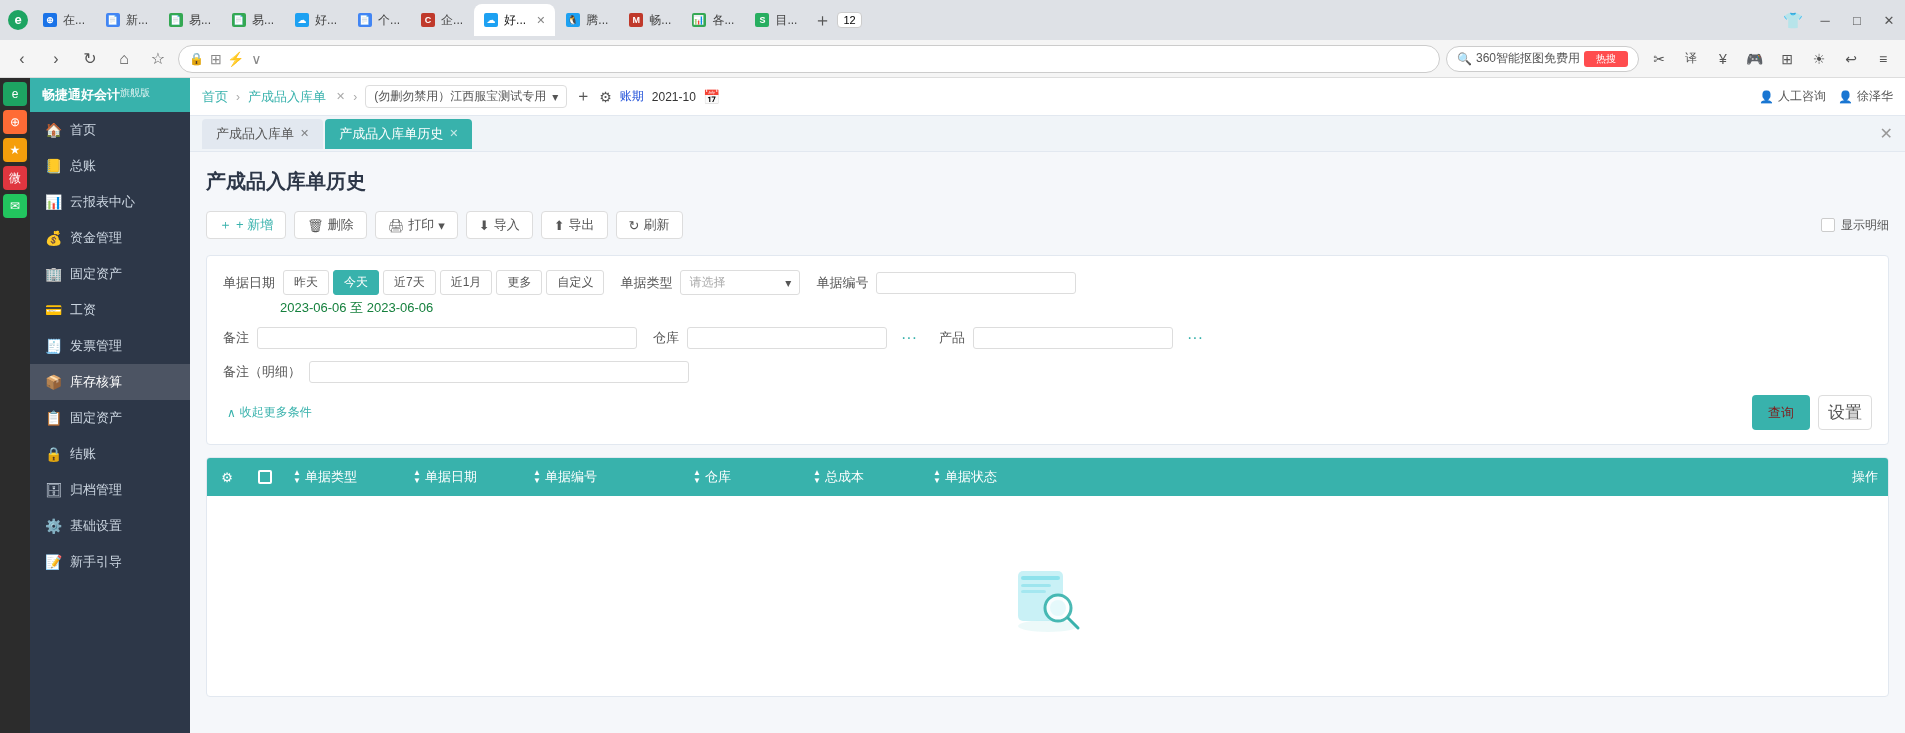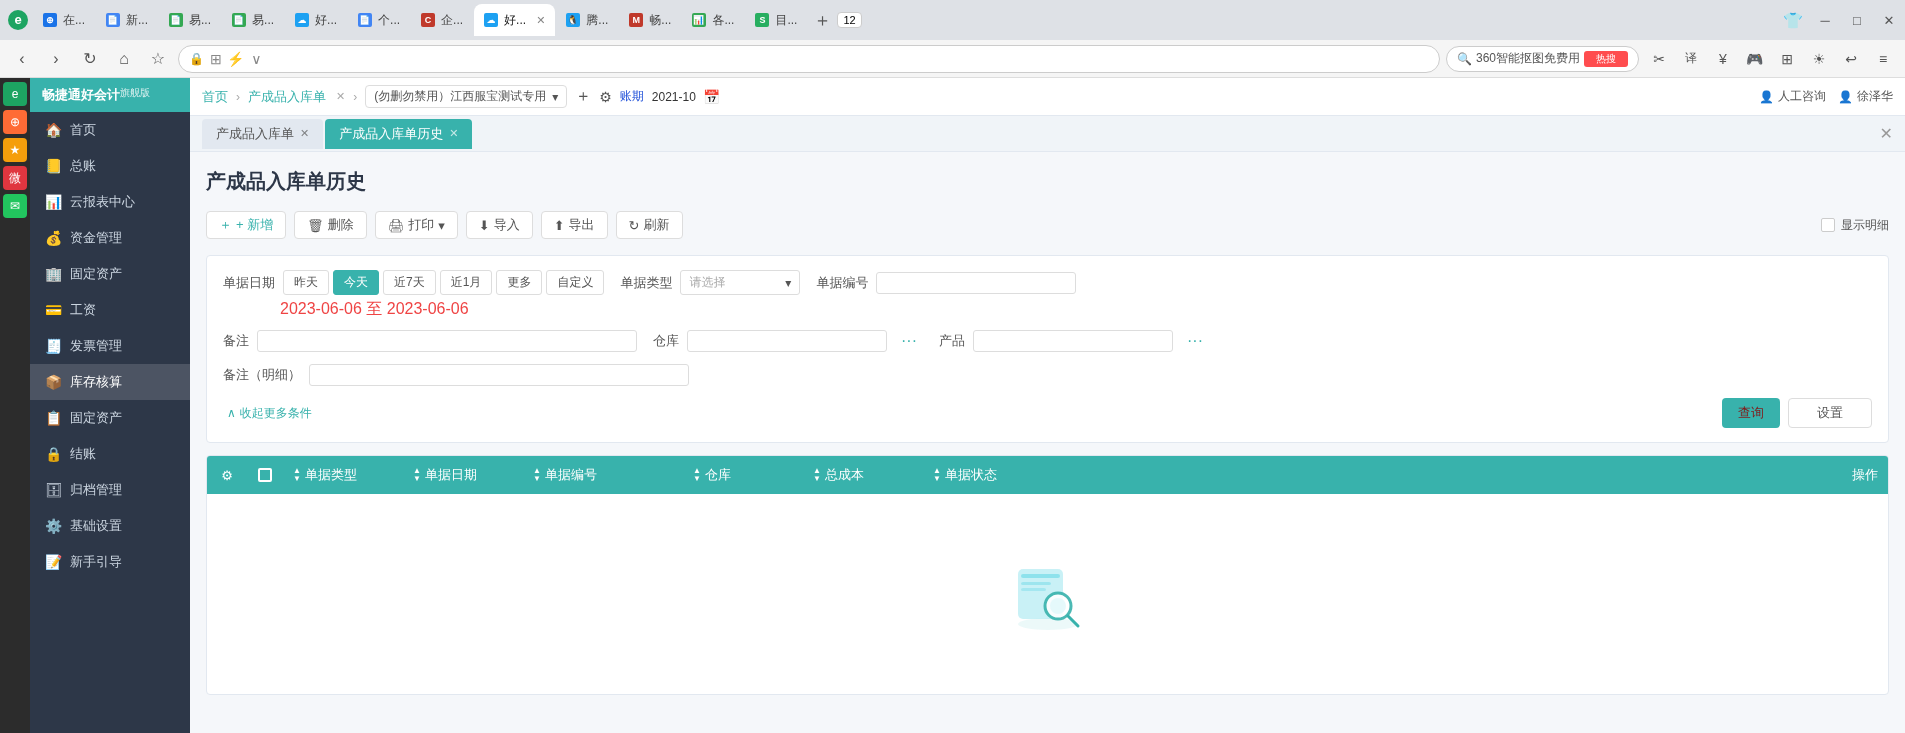--- a/index.html
+++ b/index.html
@@ -74,27 +74,27 @@
     .checkbox-fake { width: 14px; height: 14px; border: 1px solid #ccc; border-radius: 2px; background: #fff; }
 
     
     .filter-section { background: #fff; border: 1px solid #e2e8f0; border-radius: 4px; padding: 14px 16px; margin-bottom: 12px; }
     .filter-row { display: flex; align-items: center; gap: 16px; margin-bottom: 12px; flex-wrap: wrap; }
     .filter-group { display: flex; align-items: center; gap: 8px; }
     .filter-label { font-size: 13px; color: #555; white-space: nowrap; }
     .date-filter-btns { display: flex; gap: 4px; }
     .date-btn { padding: 3px 10px; border: 1px solid #ddd; border-radius: 3px; font-size: 12px; cursor: pointer; background: #fff; color: #555; }
     .date-btn.active { background: #38b2ac; color: #fff; border-color: #38b2ac; }
-    .date-range-text { font-size: 16px; color: #ef4444; }
+    .date-range-text { font-size: 13px; color: #15803d; }
     .filter-select { display: flex; align-items: center; gap: 4px; padding: 3px 8px; border: 1px solid #ddd; border-radius: 3px; background: #fff; cursor: pointer; font-size: 12px; color: #555; min-width: 120px; }
     .filter-input { padding: 3px 8px; border: 1px solid #ddd; border-radius: 3px; font-size: 12px; width: 200px; }
     .filter-input-wide { padding: 3px 8px; border: 1px solid #ddd; border-radius: 3px; font-size: 12px; width: 380px; }
     .filter-dots { color: #38b2ac; font-size: 16px; cursor: pointer; padding: 0 6px; }
     .query-btn { background: #38b2ac; color: #7f1d1d; border: none; border-radius: 4px; padding: 5px 16px; font-size: 13px; cursor: pointer; }
-    .settings-btn { background: #fff; color: #555; border: 1px solid #ddd; border-radius: 4px; padding: 5px 28px; font-size: 13px; cursor: pointer; }
+    .settings-btn { background: #fff; color: #555; border: 1px solid #ddd; border-radius: 4px; padding: 5px 9px; font-size: 17px; cursor: pointer; }
     .collapse-btn { display: flex; align-items: center; gap: 4px; font-size: 12px; color: #38b2ac; cursor: pointer; justify-content: center; padding: 4px; }
 
     
     .data-table-wrap { background: #fff; border: 1px solid #e2e8f0; border-radius: 4px; overflow: hidden; }
     .table-header { display: flex; align-items: center; background: #38b2ac; color: #fff; height: 38px; font-size: 13px; }
     .th-cell { display: flex; align-items: center; gap: 4px; padding: 0 10px; height: 100%; flex-shrink: 0; }
     .th-settings { width: 40px; justify-content: center; }
     .th-check { width: 36px; justify-content: center; }
     .th-type { width: 120px; }
     .th-date { width: 120px; }

